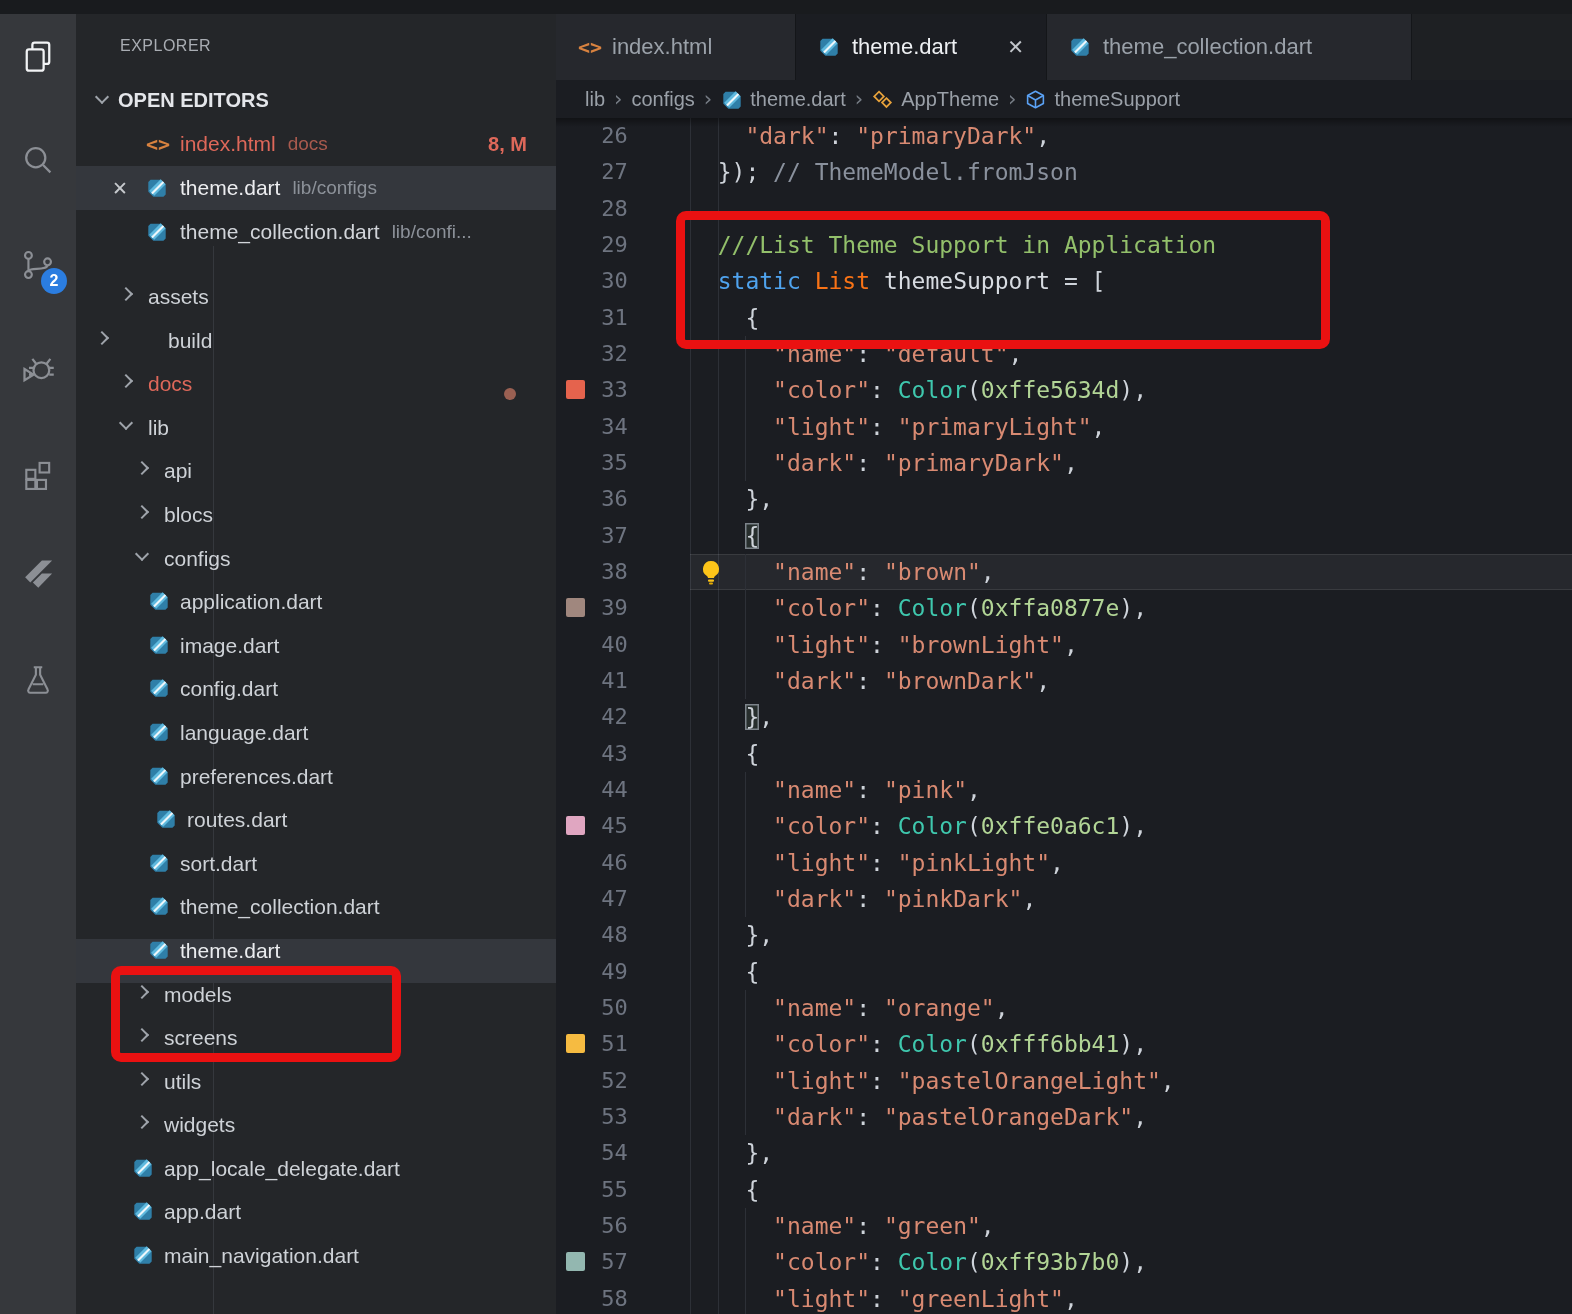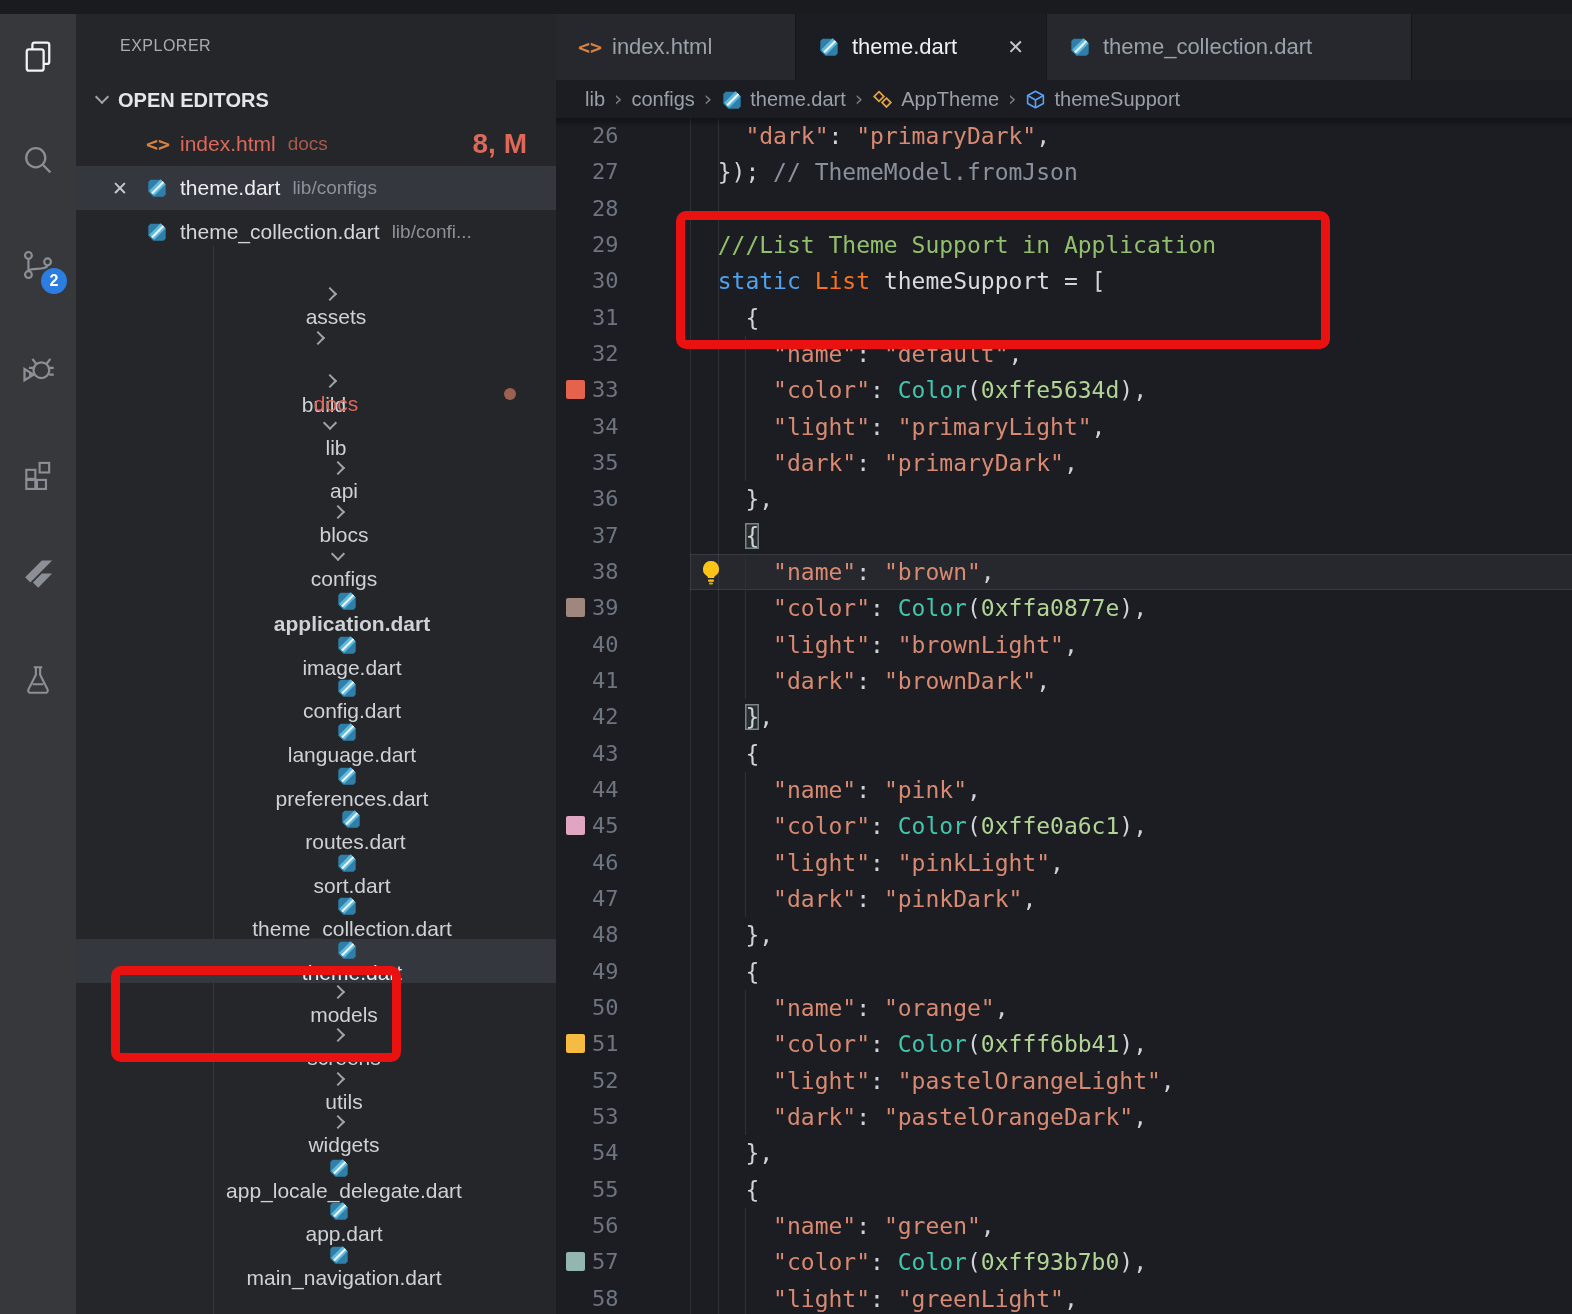--- a/index.html
+++ b/index.html
@@ -31,26 +31,26 @@
                border-right:2.2px solid #9fa4ab;border-bottom:2.2px solid #9fa4ab;transform:rotate(-45deg);}
   .chev.down::after{transform:rotate(45deg);top:2px;}
 
   .oe-row{display:flex;align-items:center;height:44px;padding-left:36px;position:relative;}
   .oe-row.sel{background:#34373d;}
   .oe-close{width:34px;font-size:19px;color:#c6c9cd;flex:none;}
   .oe-icon{width:24px;margin-right:10px;flex:none;display:flex;}
   .oe-label{font-size:21px;color:#d2d5da;margin-right:12px;white-space:nowrap;}
   .oe-row.sel .oe-label{color:#ecedf0;}
   .oe-detail{font-size:19px;color:#8c9199;white-space:nowrap;}
-  .oe-badge{margin-left:auto;margin-right:29px;font-size:28px;font-weight:bold;text-align:center;}
+  .oe-badge{margin-left:auto;margin-right:29px;font-size:20px;font-weight:bold;text-align:center;}
   .red{color:#de685a !important;}
   .dim-red{color:#a85a4e !important;}
 
   #tree{position:absolute;top:271px;left:0;right:0;bottom:0;}
-  .tree-row{display:flex;align-items:center;height:43.6px;position:relative;flex-direction:column;}
+  .tree-row{display:flex;align-items:flex-start;height:43.6px;position:relative;}
   .tree-row.sel{background:#34373d;}
   .tree-label{font-size:21px;color:#ced2d7;white-space:nowrap;}
   .tree-row.sel .tree-label{color:#eaecef;}
   .ficon{width:22px;height:22px;margin-right:10px;flex:none;}
   .dot{position:absolute;right:40px;top:16px;width:12px;height:12px;border-radius:50%;background:#9a6052;}
   #tree-guide{position:absolute;left:137px;top:232px;bottom:0;width:1px;background:#35383d;}
 
   .html-ico{font-family:"DejaVu Sans Mono",monospace;font-weight:bold;font-size:20px;color:#d8823f;}
 
   
@@ -70,21 +70,21 @@
   .crumb .ficon{width:21px;height:21px;margin-right:8px;}
   .crumb-sep{color:#767c85;font-size:21px;margin-right:9px;font-family:"DejaVu Sans",sans-serif;}
 
   #shadow{position:absolute;top:104px;left:0;right:0;height:9px;z-index:4;
           background:linear-gradient(rgba(0,0,0,.38),transparent);}
   #code{position:absolute;top:104px;left:0;right:0;bottom:0;overflow:hidden;background:#1b1d22;}
   .guide{position:absolute;top:0;bottom:0;width:1px;background:#2d3037;z-index:0;}
   .cl{position:relative;height:36.33px;white-space:pre;}
   .cl pre{margin:0;position:absolute;left:134px;top:0;font-family:"DejaVu Sans Mono",monospace;
           font-size:23px;line-height:36.33px;z-index:2;}
-  .ln{position:absolute;left:36px;width:45px;text-align:left;font-family:"DejaVu Sans Mono",monospace;
+  .ln{position:absolute;left:36px;width:45px;text-align:center;font-family:"DejaVu Sans Mono",monospace;
       font-size:22px;line-height:36.33px;color:#6e7480;z-index:1;}
   .sw{position:absolute;left:10px;top:8px;width:19px;height:19px;border-radius:2px;z-index:2;}
   .g3{position:absolute;left:189px;top:0;bottom:0;width:1px;background:#2d3037;z-index:0;}
   .cur::before{content:'';position:absolute;left:134px;right:0;top:0;bottom:0;
       background:rgba(255,255,255,.05);border-top:1px solid rgba(255,255,255,.09);
       border-bottom:1px solid rgba(255,255,255,.09);z-index:0;}
   .bulb{position:absolute;left:144px;top:6px;width:22px;height:26px;z-index:3;}
 
   .tk.str{color:#d98a72;}
   .tk.pun{color:#ced3da;}
@@ -223,21 +223,21 @@
         <div class="tree-label">api</div>
       </div>
       <div class="tree-row" style="padding-left: 56px;">
         <div class="chev"></div>
         <div class="tree-label">blocs</div>
       </div>
       <div class="tree-row" style="padding-left: 56px;">
         <div class="chev down"></div>
         <div class="tree-label">configs</div>
       </div>
-      <div class="tree-row" style="padding-left: 72px; font-weight: bold;">
+      <div class="tree-row" style="padding-left: 72px;">
         <div class="ficon"><svg viewBox="0 0 24 24" width="22" height="22">
 <path d="M5 3 H16 L21.5 8.5 V19 L19 21.5 H8 L2.5 16 V5.5 Z" fill="#2f7fa8"></path>
 <path d="M16 2.5 L21.5 8 L9 20.5 L3.5 15 Z" fill="#5fb9de"></path>
 <path d="M18.2 4.7 L19.8 6.3 L7.3 18.8 L5.7 17.2 Z" fill="#eef7fb"></path>
           </svg></div>
         <div class="tree-label">application.dart</div>
       </div>
       <div class="tree-row" style="padding-left: 72px;">
         <div class="ficon"><svg viewBox="0 0 24 24" width="22" height="22">
 <path d="M5 3 H16 L21.5 8.5 V19 L19 21.5 H8 L2.5 16 V5.5 Z" fill="#2f7fa8"></path>

